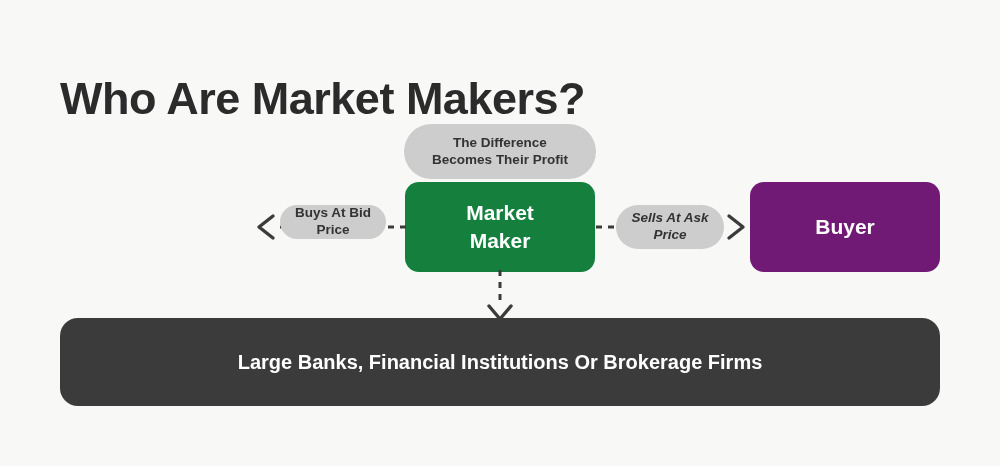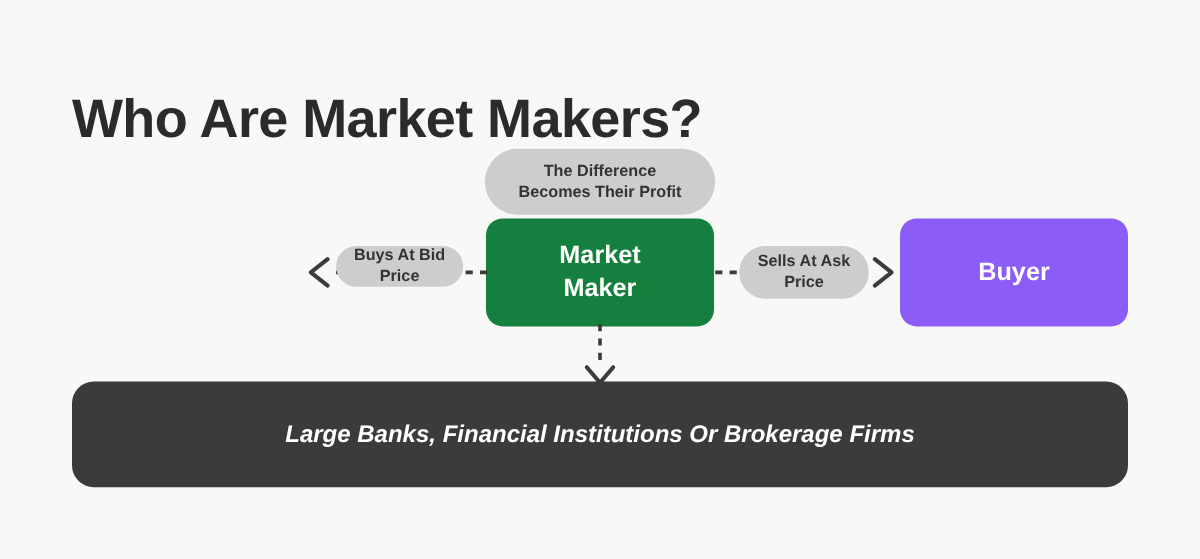--- a/index.html
+++ b/index.html
@@ -60,32 +60,31 @@
     height: 90px;
     background: #15803d;
     font-size: 21px;
     line-height: 1.32;
   }
   #node-buyer {
     left: 750px;
     top: 182px;
     width: 190px;
     height: 90px;
-    background: #8b5cf6;
+    background: #701a75;
     font-size: 21px;
   }
   #node-institutions {
     left: 60px;
     top: 318px;
     width: 880px;
     height: 88px;
     background: #3b3b3b;
     border-radius: 18px;
     font-size: 20px;
-    font-style: italic;
   }
   .node-label {
     display: block;
     white-space: pre-line;
   }
 
   
   .pill {
     position: absolute;
     display: flex;
@@ -113,20 +112,21 @@
     width: 106px;
     height: 34px;
     font-size: 13.5px;
   }
   #pill-ask {
     left: 616px;
     top: 205px;
     width: 108px;
     height: 44px;
     font-size: 13.5px;
+    font-style: italic;
   }
   .pill-label {
     display: block;
     white-space: pre-line;
   }
 
   
   .connector {
     position: absolute;
     z-index: 1;

